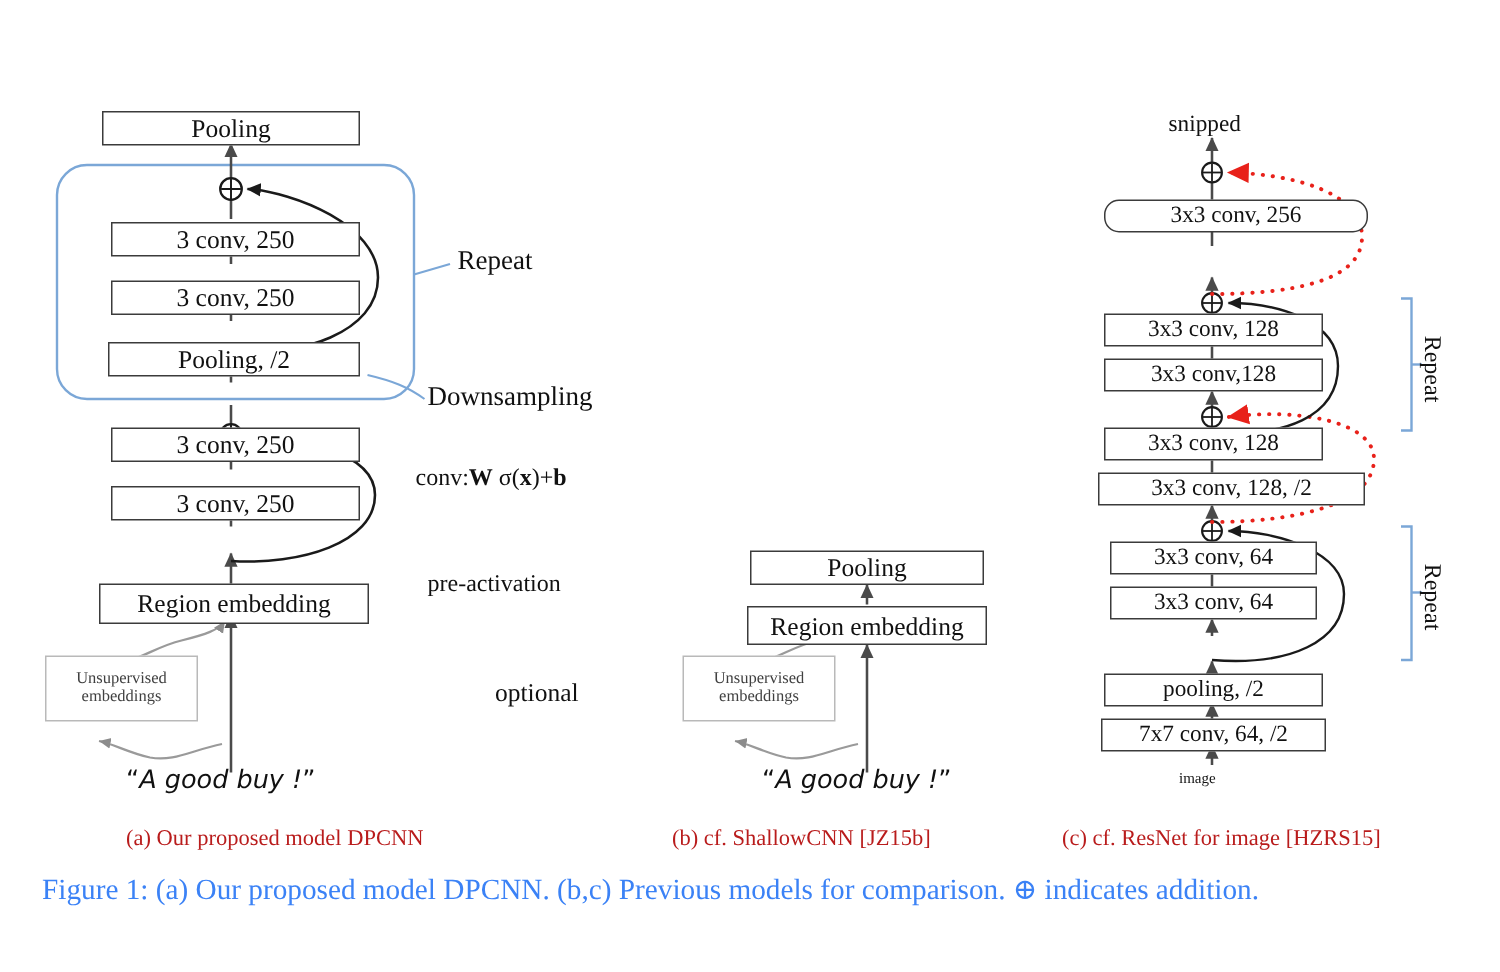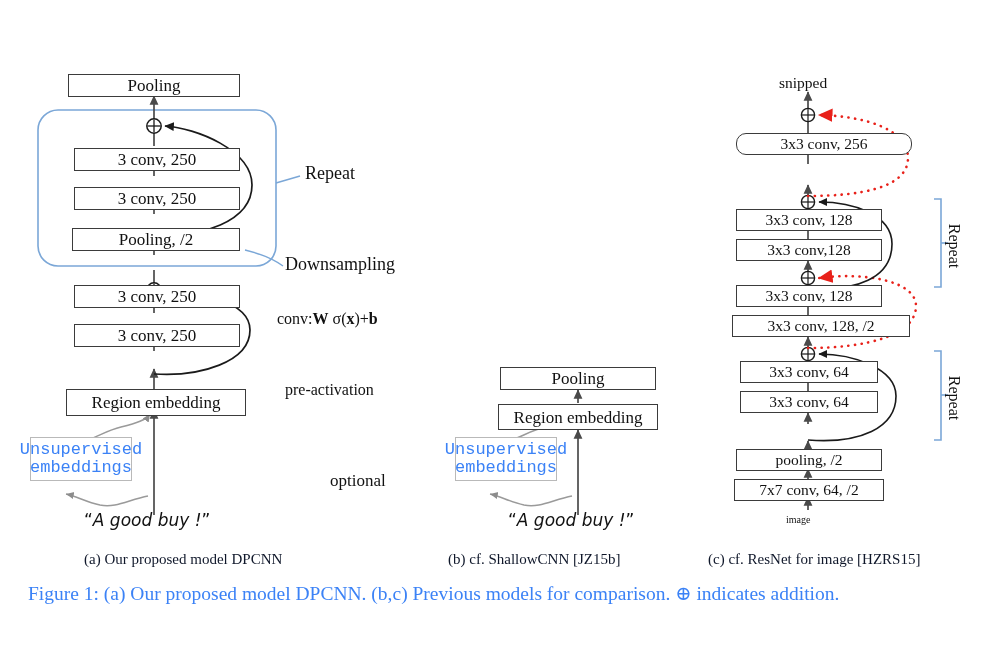--- a/index.html
+++ b/index.html
@@ -20,40 +20,40 @@
     color:#111;white-space:nowrap;line-height:1;
   }
   .box.a{font-size:17px;}
   .box.b{font-size:17px;}
   .box.c{font-size:15.5px;}
 
   .ghostbox{
     position:absolute;box-sizing:border-box;
     border:1.3px solid #b9b9b9;background:#fff;
     display:flex;align-items:center;justify-content:center;
-    text-align:center;color:#3b82f6;font-size:17px;line-height:1.08;
-    font-family:Liberation Mono, monospace;
+    text-align:center;color:#404040;font-size:11px;line-height:1.08;
+    font-family:Liberation Serif, serif;
   }
 
   .lbl{position:absolute;white-space:nowrap;color:#111;}
   .lbl.serif{font-family:"Liberation Serif","DejaVu Serif",serif;}
   .sans-quote{
     position:absolute;white-space:nowrap;color:#111;
     font-family:"DejaVu Sans","Liberation Sans",sans-serif;
     font-size:17px;font-style:italic;
   }
   .sans-quote .q{font-style:normal;}
   .rot{transform-origin:50% 50%;}
 
   .caption{
     position:absolute;left:28px;top:581px;width:952px;
     font-size:19.5px;line-height:1.38;color:#3b82f6;
     font-family:"Liberation Serif","DejaVu Serif",serif;
   }
-  .subcap{position:absolute;font-size:15px;color:#0f172a;white-space:nowrap;}
+  .subcap{position:absolute;font-size:15px;color:#b91c1c;white-space:nowrap;}
 </style>
 </head>
 <body>
 
 <div class="fig">
 
   <svg class="layer" viewBox="0 0 1000 648">
     <defs>
       <marker id="ah" markerWidth="7" markerHeight="7" refX="5.2" refY="3" orient="auto">
         <path d="M0,0.4 L5.6,3 L0,5.6 Z" fill="#4a4a4a"></path>
@@ -188,21 +188,21 @@
   </div>
 
   <div class="lbl serif" style="left:305px;top:163px;font-size:18px;">Repeat</div>
   <div class="lbl serif" style="left:285px;top:254px;font-size:18px;text-align:center;">Downsampling</div>
 
   <div class="lbl serif" style="left:277px;top:310px;font-size:16px;">
     <span>conv:</span><b>W</b><span> σ(</span><b>x</b><span>)+</span><b>b</b>
   </div>
   <div class="lbl serif" style="left:285px;top:333px;font-size:16px;margin-top:48px;">pre-activation</div>
 
-  <div class="lbl serif" style="left:330px;top:452px;font-size:17px;margin-top:19px;">optional</div>
+  <div class="lbl serif" style="left:330px;top:452px;font-size:17px;">optional</div>
 
   <div class="box b" style="left:500px;top:367px;width:156px;height:23px;">Pooling</div>
   <div class="box b" style="left:498px;top:404px;width:160px;height:26px;">Region embedding</div>
 
   <div class="ghostbox" style="left:455px;top:437px;width:102px;height:44px;">
     <div>
       <div>Unsupervised</div>
       <div>embeddings</div>
     </div>
   </div>

